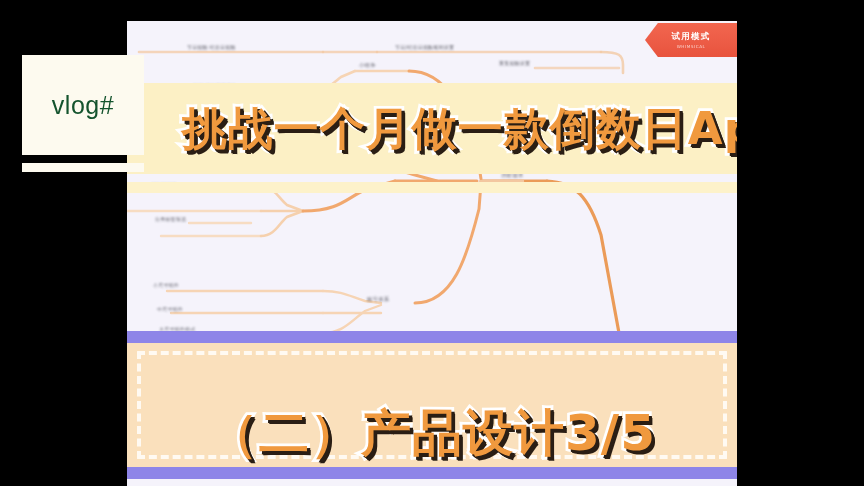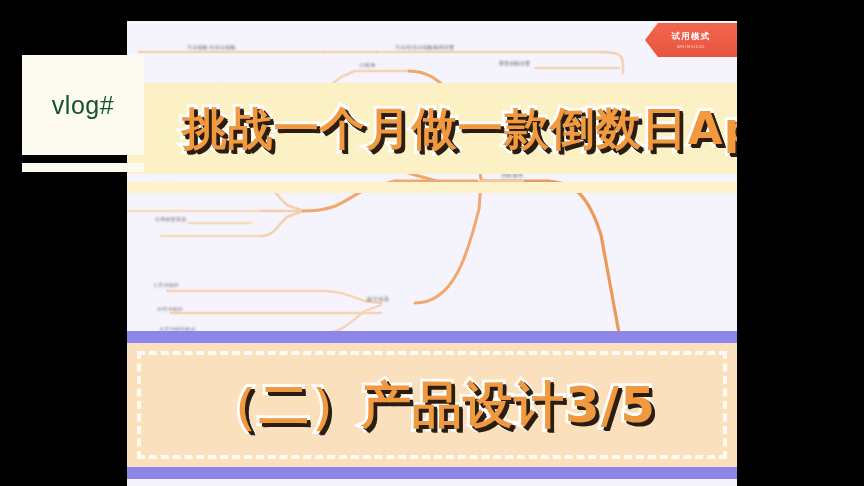--- a/index.html
+++ b/index.html
@@ -168,21 +168,21 @@
     top: 20px;
     right: 10px;
     bottom: 20px;
     border: 4px dashed #fffaf2;
     border-radius: 1px;
   }
   #sub-title {
     position: absolute;
     left: 0; right: 0; top: 12px; bottom: 12px;
     display: flex;
-    align-items: center;
+    align-items: flex-end;
     justify-content: center;
     z-index: 2;
     pointer-events: none;
   }
   #sub-title .fancy-text { font-size: 50px; }
 
   #bottom-tail {
     position: absolute;
     left: 0;
     top: 458px;

